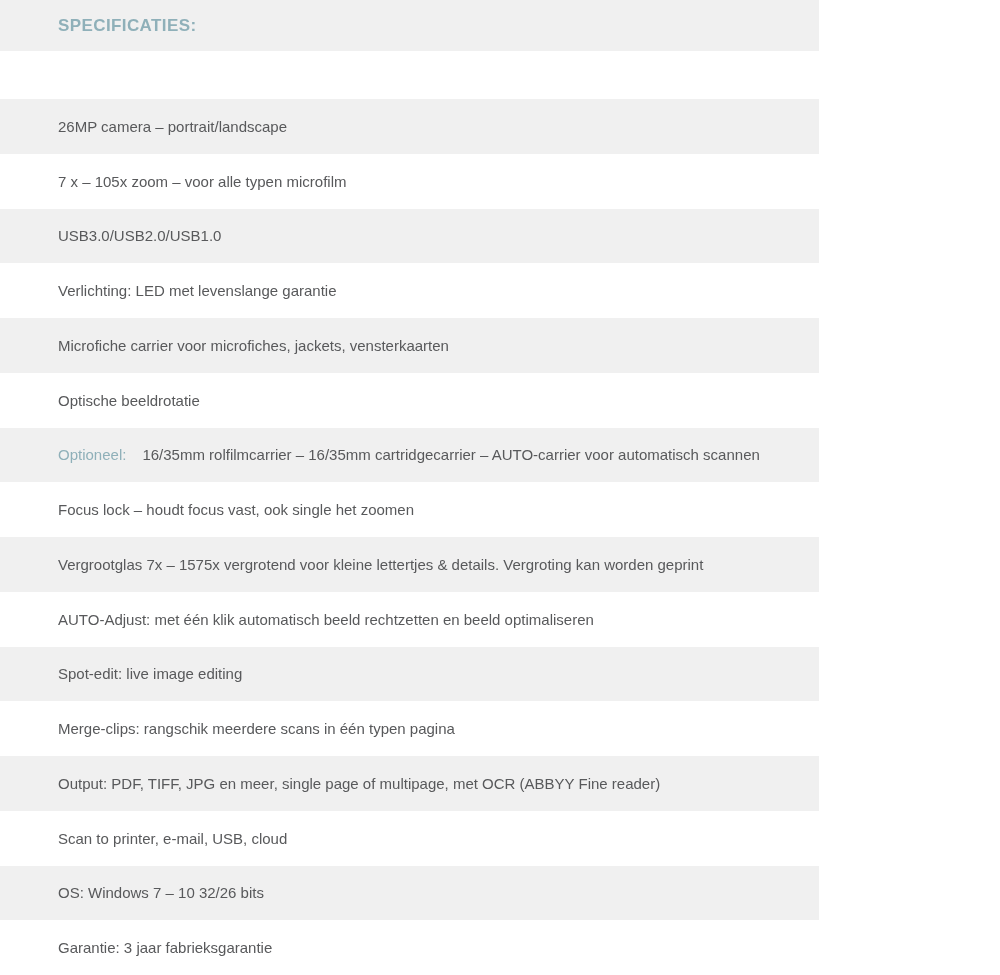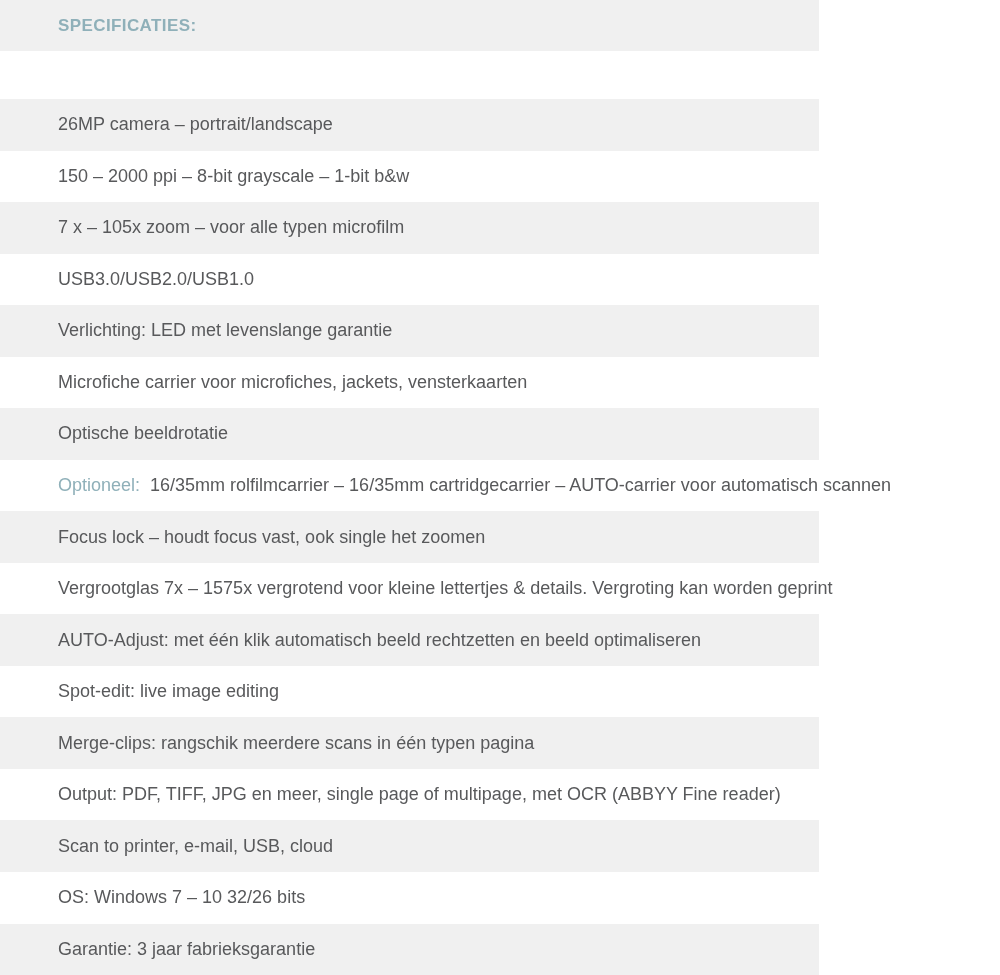--- a/index.html
+++ b/index.html
@@ -42,52 +42,49 @@
     display: flex;
     flex-direction: column;
   }
   .row {
     flex: 1 1 0;
     display: flex;
     align-items: center;
     padding-left: 58px;
     padding-right: 20px;
     box-sizing: border-box;
-    font-size: 18px;
+    font-size: 15px;
     color: #58595b;
     white-space: nowrap;
   }
   .rows .row:nth-child(odd) {
     background: #f0f0f0;
   }
   .rows .row:nth-child(even) {
     background: #ffffff;
   }
   .prefix {
     color: #8fb0b9;
-    margin-right: 10px;
+    margin-right: 16px;
   }
 </style>
 </head>
 <body>
 
 <div class="page">
 
   <div class="header-band">
     <span class="page-title">SPECIFICATIES:</span>
   </div>
 
   <div class="gap-band"></div>
 
   <div class="rows">
     <div class="row">
       <span>26MP camera – portrait/landscape</span>
-    </div>
-    <div class="row">
-      <span>150 – 2000 ppi – 8-bit grayscale – 1-bit b&amp;w</span>
     </div>
     <div class="row">
       <span>7 x – 105x zoom – voor alle typen microfilm</span>
     </div>
     <div class="row">
       <span>USB3.0/USB2.0/USB1.0</span>
     </div>
     <div class="row">
       <span>Verlichting: LED met levenslange garantie</span>
     </div>

